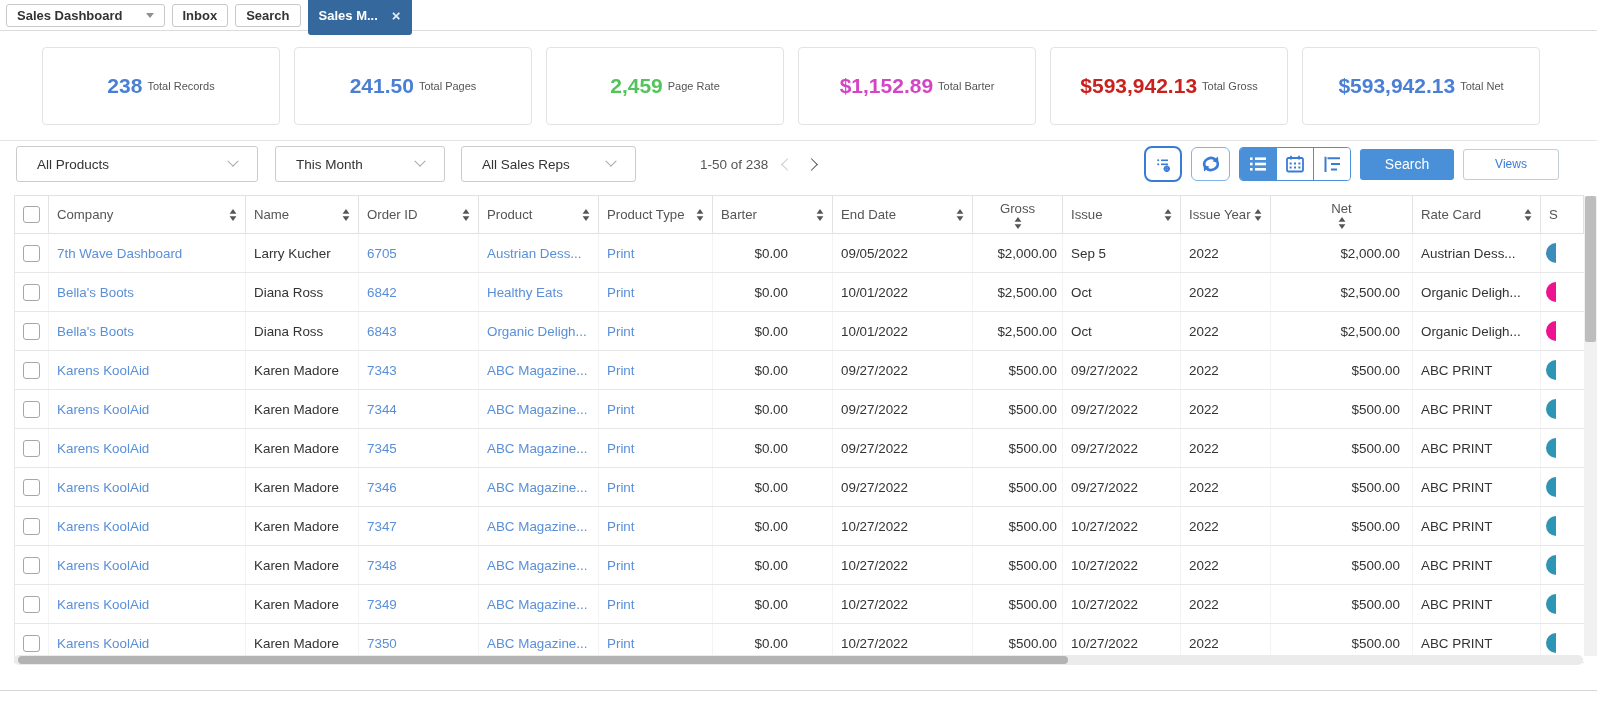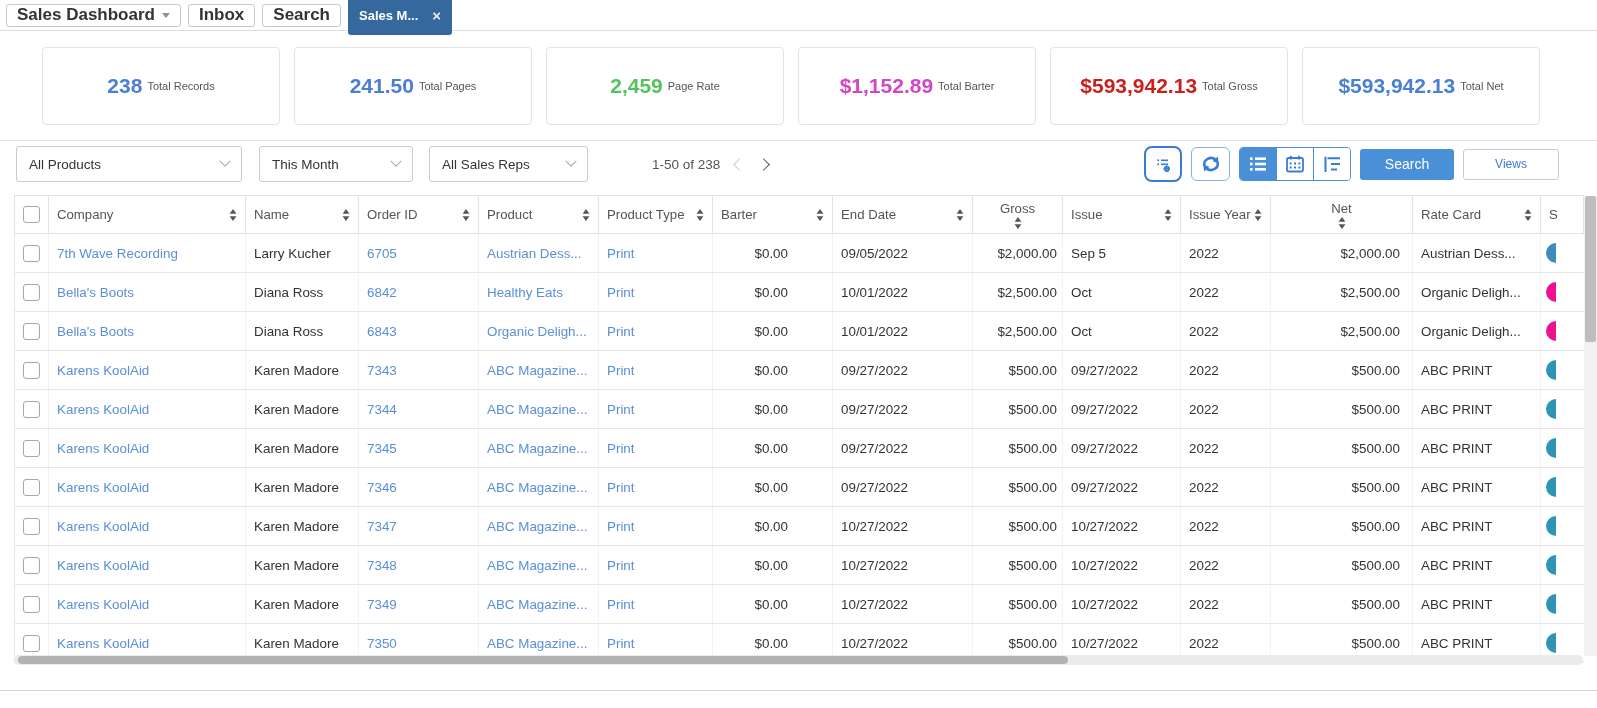--- a/index.html
+++ b/index.html
@@ -4,38 +4,38 @@
 <style>
   html,body{margin:0;padding:0;}
   body{
     width:1597px;height:708px;position:relative;overflow:hidden;background:#fff;
     font-family:"Liberation Sans","DejaVu Sans",sans-serif;color:#333;
   }
   
   .tabbar{position:absolute;top:0;left:0;right:0;height:30px;background:#fff;
     border-bottom:1px solid #dcdcdc;display:flex;align-items:center;padding-left:6px;gap:7px;}
   .tb-btn{height:23px;padding:0 10px;background:#fff;border:1px solid #c9c9c9;border-radius:3px;
-    font-size:17px;font-weight:600;color:#333;display:flex;align-items:center;gap:7px;
+    font-size:13px;font-weight:600;color:#333;display:flex;align-items:center;gap:23px;
     font-family:inherit;cursor:pointer;}
   .caret{width:0;height:0;border-left:4px solid transparent;border-right:4px solid transparent;
     border-top:5px solid #909090;display:inline-block;}
   .tb-active{height:39px;padding:0 11px;background:#35699e;border-radius:3px;color:#fff;
     font-size:13px;font-weight:600;display:flex;align-items:center;gap:14px;cursor:pointer;}
   .tb-close{font-size:15px;line-height:1;color:#e8eef5;cursor:pointer;}
   
   .stats{position:absolute;top:47px;left:0;right:0;display:flex;padding:0 42px;gap:14px;}
   .card{flex:0 0 236px;height:76px;background:#fff;border:1px solid #e3e3e3;border-radius:4px;
     display:flex;flex-direction:row;align-items:center;justify-content:center;gap:5px;}
   .card-value{font-size:21px;font-weight:600;}
   .card-label{font-size:11px;color:#555;}
   
   .filterbar{position:absolute;top:140px;left:0;right:0;height:46px;border-top:1px solid #e4e4e4;
     display:flex;align-items:center;background:#fff;}
   .select{height:34px;border:1px solid #ccc;border-radius:3px;background:#fff;display:flex;
-    align-items:center;justify-content:space-between;padding:0 12px;font-size:13.5px;color:#333;cursor:pointer;}
+    align-items:center;justify-content:space-between;padding:0 20px;font-size:13.5px;color:#333;cursor:pointer;}
   .sel-products{width:200px;margin-left:16px;}
   .sel-reps{width:133px;margin-left:16px;}
   .sel-period{width:128px;margin-left:17px;}
   .chev-down{width:7px;height:7px;border-right:1.6px solid #aaa;border-bottom:1.6px solid #aaa;
     display:inline-block;transform:rotate(45deg) translate(-2px,-2px);}
   .pag{display:flex;align-items:center;gap:15px;margin-left:64px;font-size:13.5px;color:#555;}
   .chev{width:8px;height:8px;border-right:1.7px solid #555;border-bottom:1.7px solid #555;display:inline-block;cursor:pointer;}
   .chev-left{transform:rotate(135deg);}
   .chev-right{transform:rotate(-45deg);}
   .chev.disabled{border-color:#c9c9c9;}
@@ -341,21 +341,21 @@
         <th class="c-badge">
             <div class="th-inner">
               <span>S</span>
             </div>
           </th>
       </tr>
     </thead>
     <tbody>
         <tr>
           <td class="c-check"><span class="cb"></span></td>
-          <td class="c-company"><span class="link">7th Wave Recording</span></td>
+          <td class="c-company"><span class="link">7th Wave Dashboard</span></td>
           <td class="c-name"><span>Larry Kucher</span></td>
           <td class="c-order"><span class="link">6705</span></td>
           <td class="c-product"><span class="link">Austrian Dess...</span></td>
           <td class="c-ptype"><span class="link">Print</span></td>
           <td class="c-barter"><span>$0.00</span></td>
           <td class="c-enddate"><span>09/05/2022</span></td>
           <td class="c-gross"><span>$2,000.00</span></td>
           <td class="c-issue"><span>Sep 5</span></td>
           <td class="c-iyear"><span>2022</span></td>
           <td class="c-net"><span>$2,000.00</span></td>

